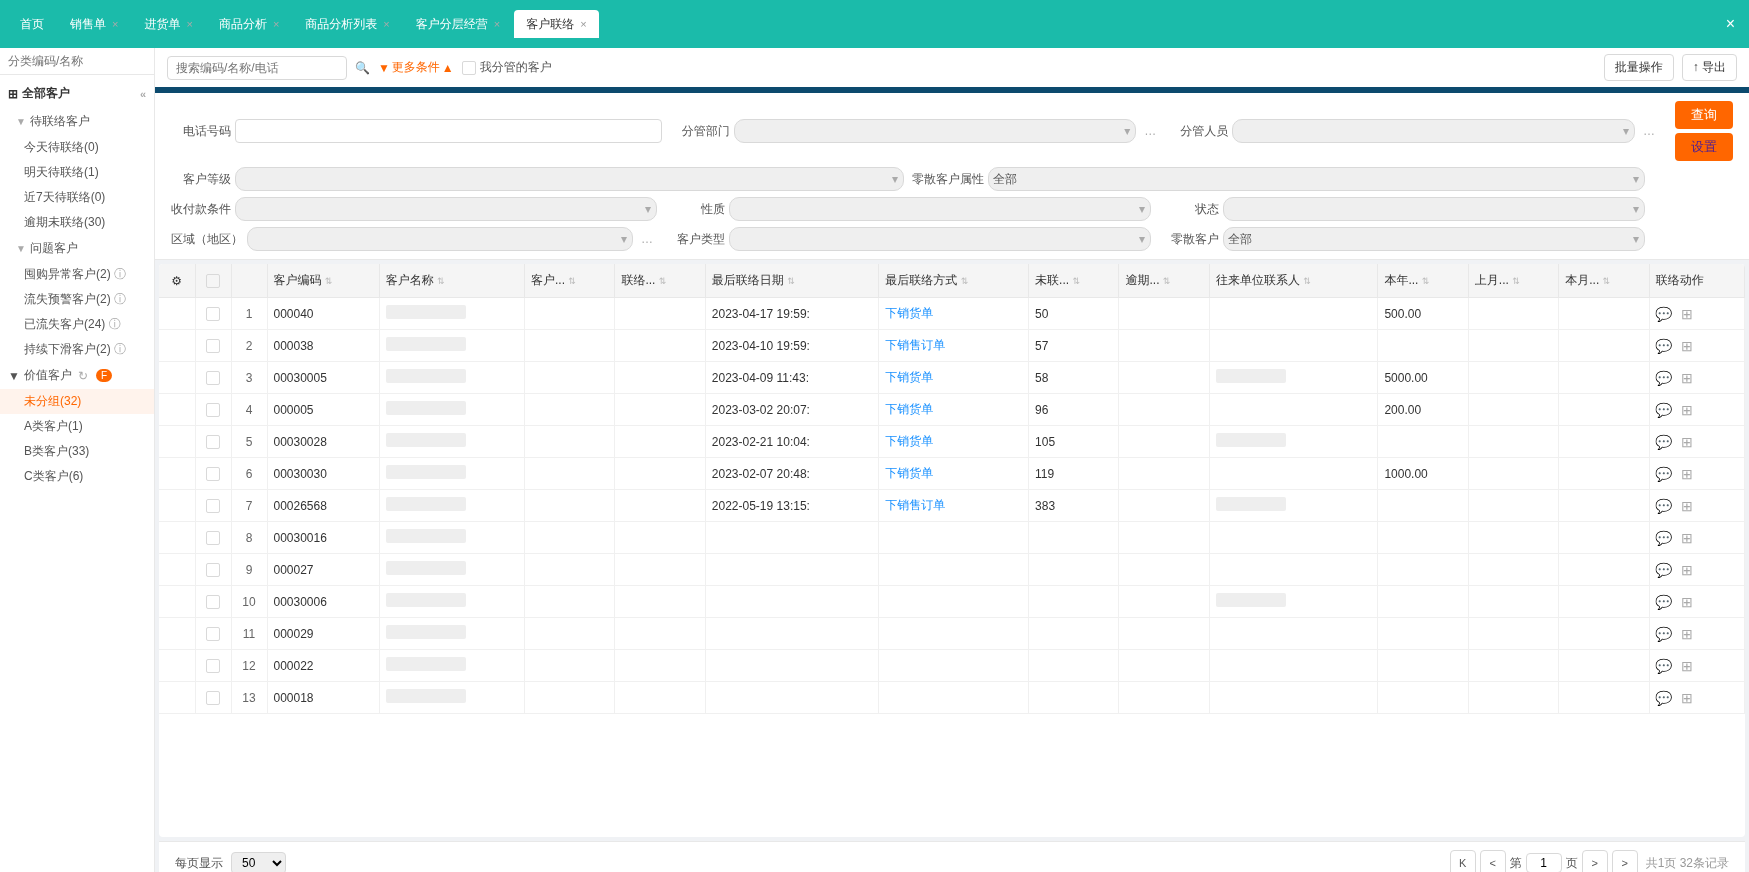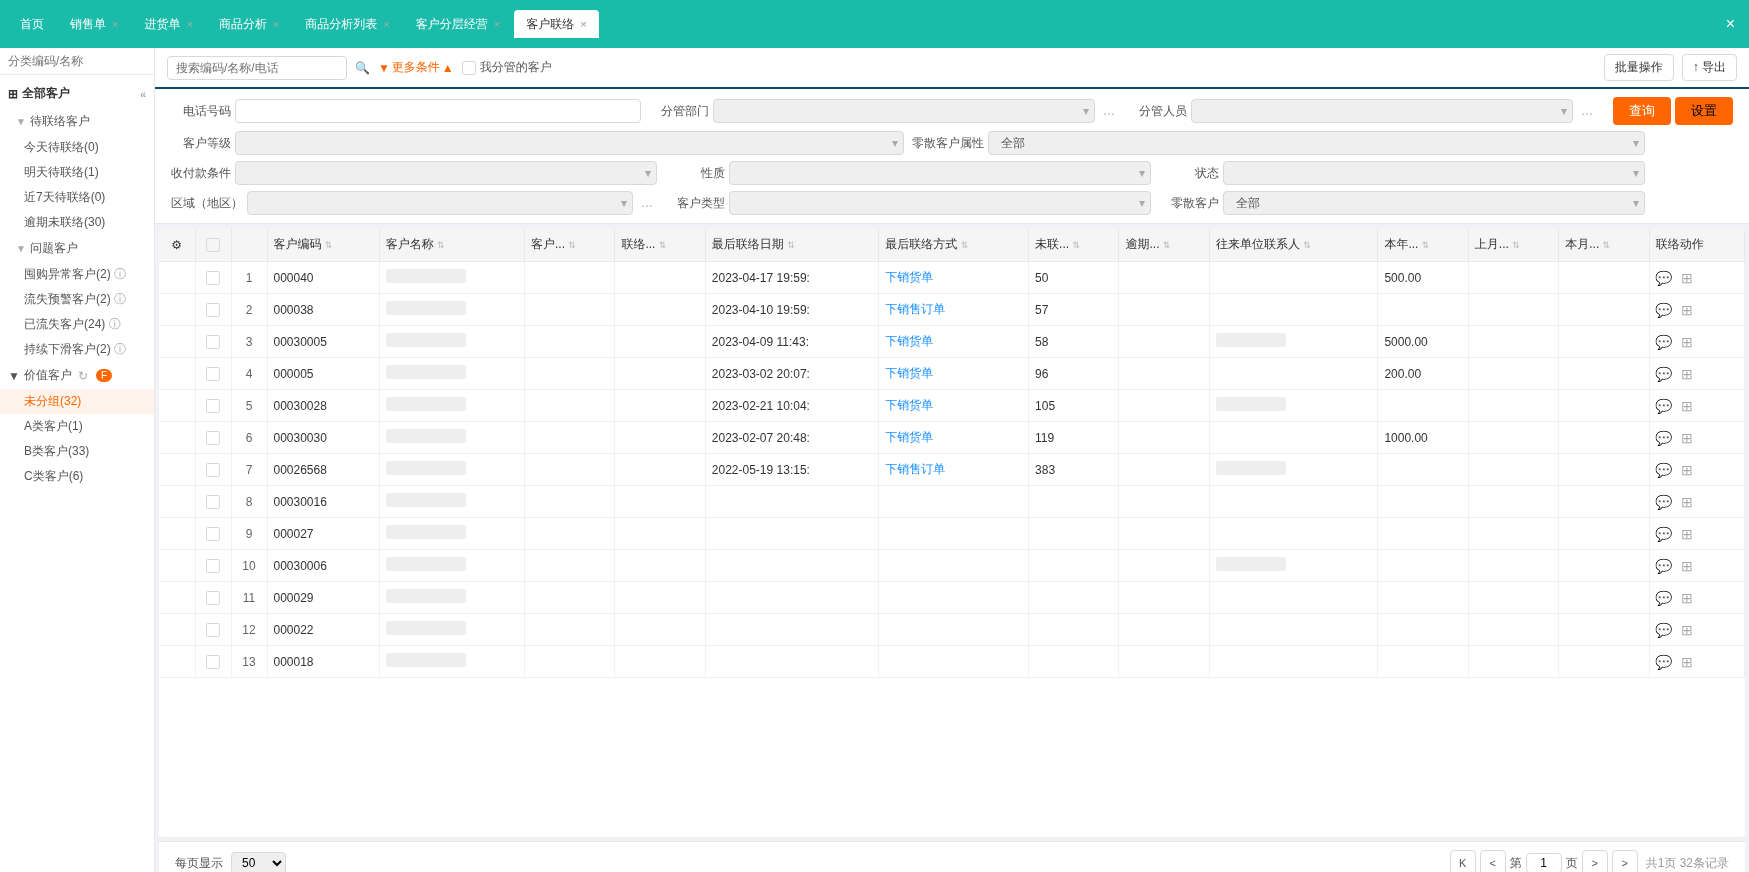--- a/index.html
+++ b/index.html
@@ -109,21 +109,21 @@
       overflow: hidden;
       background: #f0f2f5;
     }
 
     
     .filter-bar {
       display: flex;
       align-items: center;
       background: #fff;
       padding: 6px 12px;
-      border-bottom: 2px solid #0c4a6e;
+      border-bottom: 6px solid #0c4a6e;
       gap: 8px;
     }
     .filter-bar input {
       border: 1px solid #d9d9d9;
       border-radius: 4px;
       padding: 4px 8px;
       width: 180px;
       font-size: 12px;
     }
     .filter-bar .search-icon { color: #1bbbaa; cursor: pointer; }
@@ -179,22 +179,22 @@
     }
     .filter-field label {
       color: #555;
       white-space: nowrap;
       min-width: 60px;
       text-align: right;
     }
     .filter-field select, .filter-field input[type=text] {
       flex: 1;
       border: 1px solid #d9d9d9;
-      border-radius: 4px;
-      padding: 4px 12px;
+      border-radius: 10px;
+      padding: 4px 4px;
       font-size: 12px;
       color: #555;
     }
     .filter-field .select-wrap {
       flex: 1;
       position: relative;
     }
     .filter-field .select-wrap select {
       width: 100%;
       appearance: none;
@@ -213,30 +213,30 @@
       background: #ff6600;
       color: #fff;
       border: none;
       padding: 5px 16px;
       border-radius: 4px;
       cursor: pointer;
       font-size: 13px;
     }
     .btn-reset {
       background: #ff6600;
-      color: #000000;
+      color: #4c1d95;
       border: none;
       padding: 5px 16px;
       border-radius: 4px;
       cursor: pointer;
       font-size: 13px;
     }
     .filter-actions {
       display: flex;
-      flex-direction: row;
+      flex-direction: column;
       gap: 4px;
       margin-left: 8px;
     }
     .dots-btn { color: #aaa; cursor: pointer; padding: 0 4px; }
 
     
     .table-container {
       flex: 1;
       overflow: auto;
       background: #fff;

